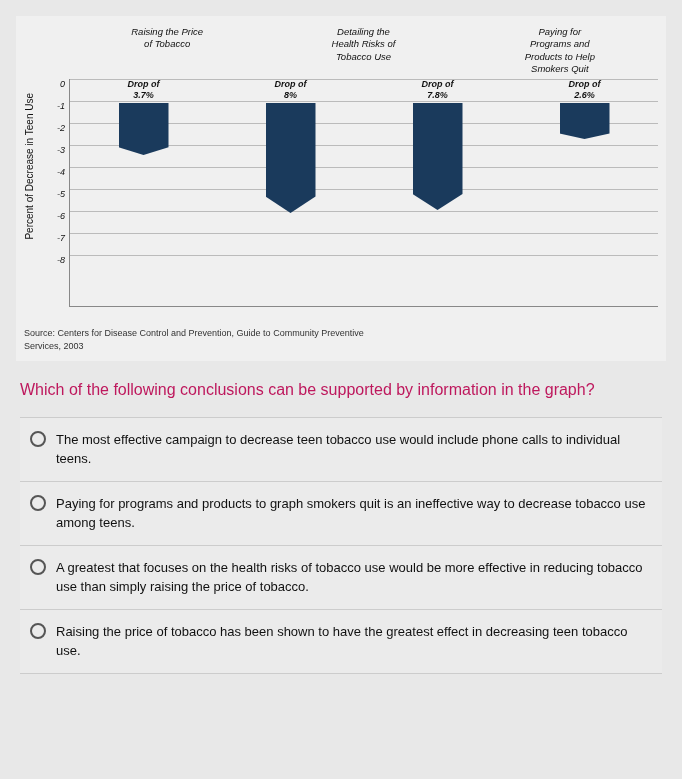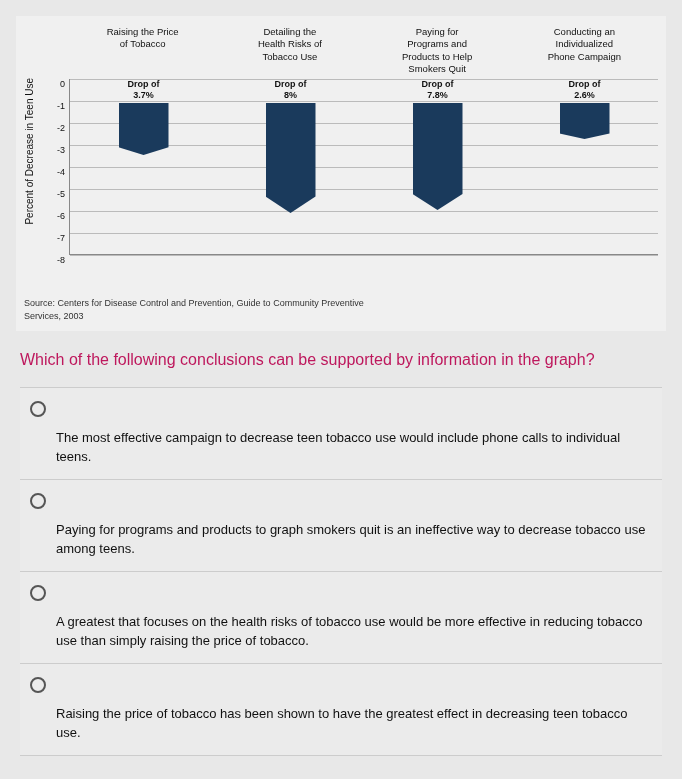--- a/index.html
+++ b/index.html
@@ -30,20 +30,21 @@
       font-size: 10px;
       text-align: center;
       white-space: nowrap;
       margin-right: 4px;
       color: #111;
       align-self: center;
     }
 
     .chart-inner {
       flex: 1;
+      font-style: italic;
     }
 
     .column-headers {
       display: flex;
       margin-left: 30px;
       margin-bottom: 4px;
     }
 
     .col-header {
       flex: 1;
@@ -72,21 +73,21 @@
       display: flex;
       align-items: flex-start;
       color: #111;
     }
 
     .plot-area {
       flex: 1;
       border-left: 1.5px solid #888;
       border-bottom: 1.5px solid #888;
       position: relative;
-      height: 176px; 
+      height: 228px; 
     }
 
     
     .grid-line {
       position: absolute;
       left: 0;
       right: 0;
       height: 1px;
       background: #bbb;
     }
@@ -171,36 +172,34 @@
       border-radius: 50%;
       flex-shrink: 0;
       margin-top: 1px;
       background: transparent;
     }
 
     .answer-text {
       font-size: 13px;
       line-height: 1.5;
       color: #111;
-      margin-top: 28px;
     }
   </style>
 </head>
 <body>
 
 <div class="chart-container">
   <div class="chart-area">
     <div class="y-axis-label">Percent of Decrease in Teen Use</div>
     <div class="chart-inner">
 
       <div class="column-headers">
         <div class="col-header">Raising the Price<br>of Tobacco</div>
         <div class="col-header">Detailing the<br>Health Risks of<br>Tobacco Use</div>
         <div class="col-header">Paying for<br>Programs and<br>Products to Help<br>Smokers Quit</div>
-        <div class="col-header">Conducting an<br>Individualized<br>Phone Campaign</div>
       </div>
 
       <div class="chart-body">
 
         <div class="y-ticks">
           <div class="y-tick">0</div>
           <div class="y-tick">-1</div>
           <div class="y-tick">-2</div>
           <div class="y-tick">-3</div>
           <div class="y-tick">-4</div>

